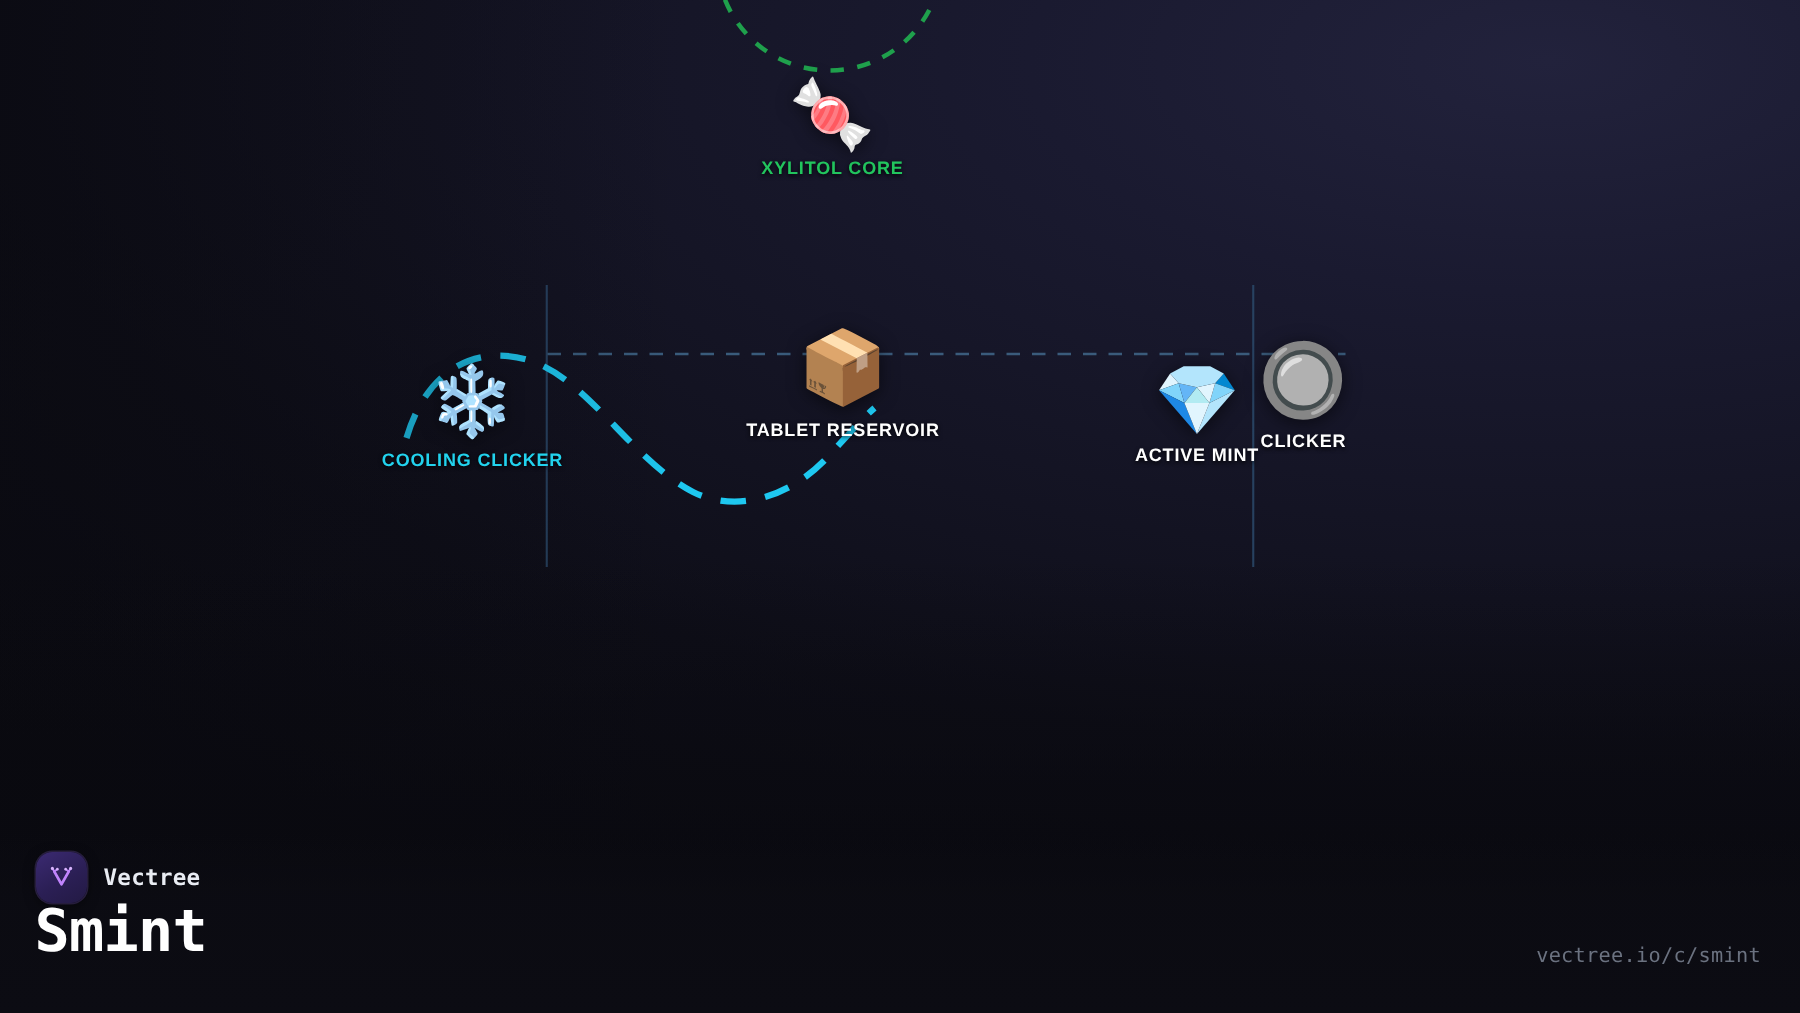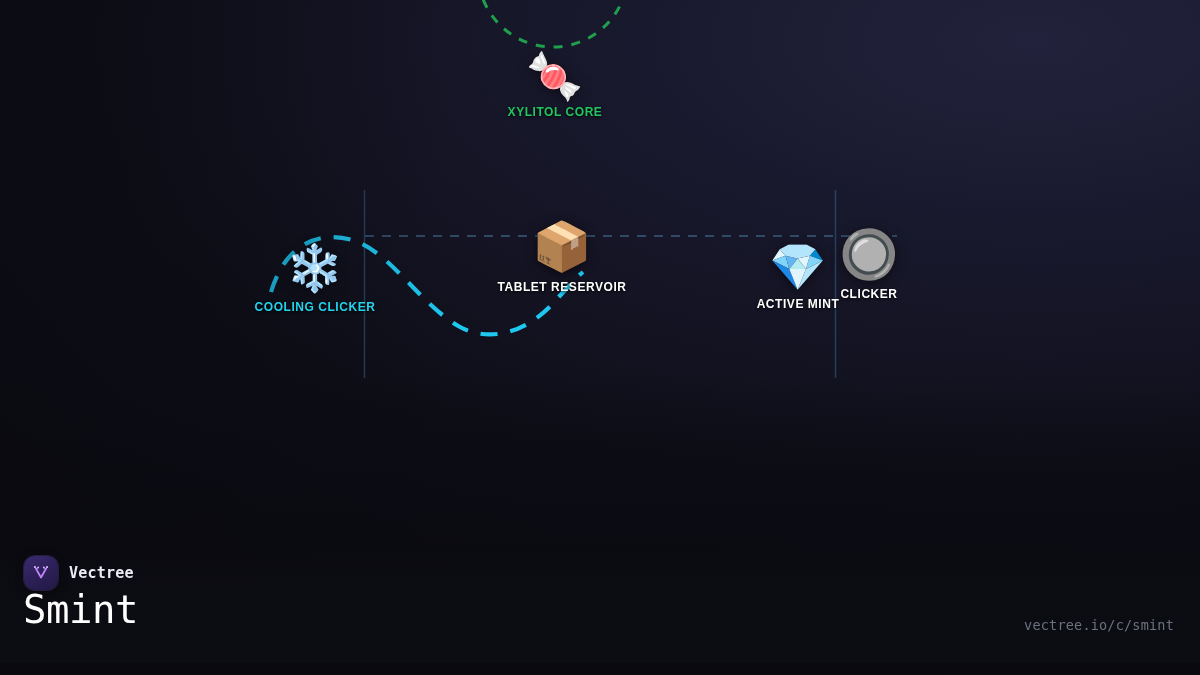--- a/index.html
+++ b/index.html
@@ -79,21 +79,21 @@
 
   #node-clicker        { left: 869px; top: 266px; }
   #node-clicker .glyph { font-size: 48px; }
   #node-clicker .label { color: #ffffff; margin-top: 8px; }
 
   
   #footer {
     position: absolute;
     left: 0;
     right: 0;
-    bottom: 12px;
+    bottom: 0;
     height: 120px;
     z-index: 6;
     background: linear-gradient(to bottom, rgba(12,12,19,0) 0%, rgba(12,12,19,0.72) 34%, #0c0c13 100%);
   }
   #brand-row {
     position: absolute;
     left: 24px;
     top: 13px;
     display: flex;
     align-items: center;
@@ -115,21 +115,21 @@
     font-weight: 700;
     color: #e9ecf3;
     letter-spacing: 0.2px;
   }
   #page-title {
     position: absolute;
     left: 23px;
     top: 47px;
     font-family: "DejaVu Sans Mono", "Liberation Mono", monospace;
     font-size: 39px;
-    font-weight: 400;
+    font-weight: 700;
     color: #ffffff;
     letter-spacing: -0.5px;
     line-height: 1;
   }
   #footer-url {
     position: absolute;
     right: 26px;
     bottom: 30px;
     font-family: "DejaVu Sans Mono", "Liberation Mono", monospace;
     font-size: 13.5px;

